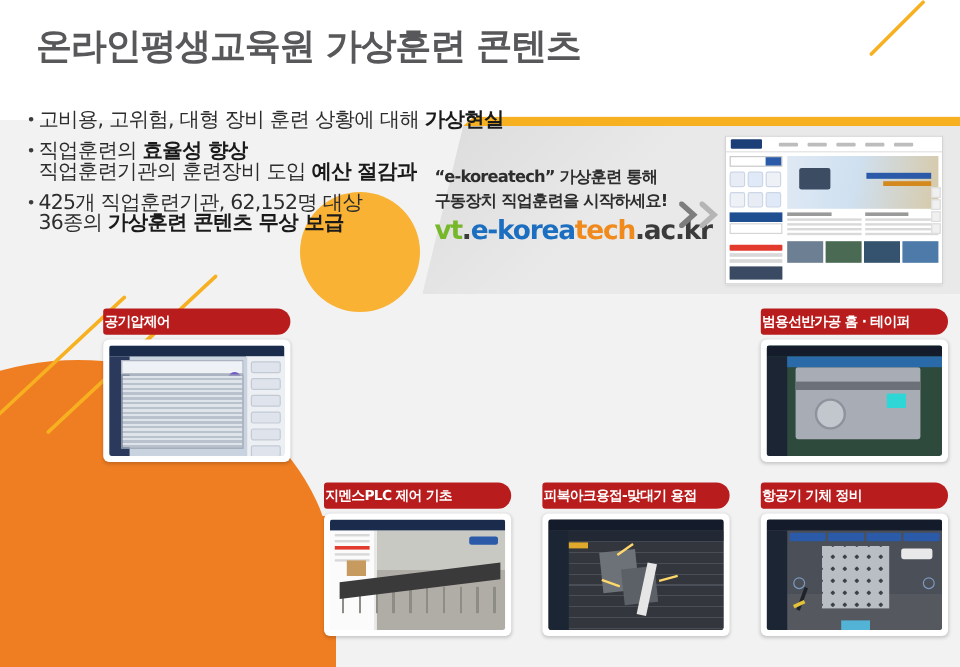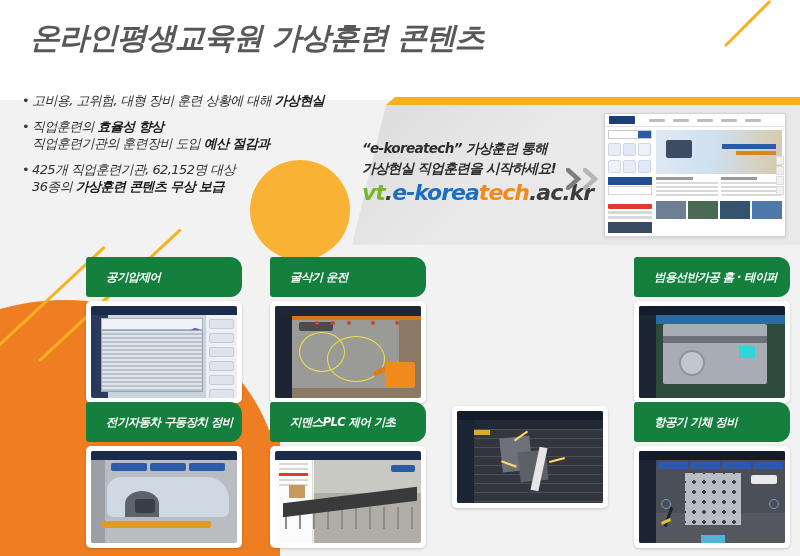--- a/index.html
+++ b/index.html
@@ -2,21 +2,21 @@
 <html><head>
 <meta charset="utf-8">
 <style>
   * { margin:0; padding:0; box-sizing:border-box; }
   html, body { width:800px; height:556px; overflow:hidden; }
   body {
     font-family: "DejaVu Sans", "Liberation Sans", sans-serif;
     background:#f2f2f2;
     position:relative;
   }
-  #stage { position:absolute; inset:0; width:800px; height:556px; overflow:hidden; background:#f2f2f2;font-style:italic; }
+  #stage { position:absolute; inset:0; width:800px; height:556px; overflow:hidden; background:#f2f2f2; }
 
   
   .top-white { position:absolute; left:0; top:0; width:800px; height:100px; background:#ffffff; }
 
   
   .gold-bar {
     position:absolute; left:386px; top:97px; width:414px; height:8px;
     background:#f7b120;
     clip-path: polygon(9px 0, 100% 0, 100% 100%, 0 100%);
   }
@@ -56,21 +56,21 @@
 
   
   .bullets { position:absolute; left:22px; top:92px; width:340px; }
   .bullet-item { display:flex; margin-bottom:9px; }
   .bullet-dot {
     width:10px; flex:0 0 10px; color:#3c3c3c; font-size:13px;
     line-height:17px; text-align:left;
   }
   .bullet-lines { flex:1; }
   .bullet-line {
-    font-size:13px; line-height:17px; color:#2d2d2d; letter-spacing:-0.6px;
+    font-size:17px; line-height:17px; color:#2d2d2d; letter-spacing:-0.6px;
     white-space:nowrap;
   }
   .bullet-line b { font-weight:bold; color:#1a1a1a; }
 
   
   .promo { position:absolute; left:362px; top:138px; width:210px; }
   .promo-line {
     font-size:13.6px; font-weight:bold; color:#2d2d2d;
     line-height:20px; letter-spacing:-0.7px; white-space:nowrap;
   }
@@ -125,23 +125,23 @@
   .st-card { flex:1; height:18px; background:#6d7f92; }
   .st-card.b { background:#4a6a54; }
   .st-card.c { background:#35526e; }
   .st-card.d { background:#4d7aa8; }
   .st-sidetabs { position:absolute; right:1px; top:42px; width:8px; }
   .st-sidetabs div { height:9px; background:#f0f0f0; border:1px solid #ddd; margin-bottom:1px; }
 
   
   .card { position:absolute; width:156px; }
   .card-tab {
-    height:40px; background:#15803d; color:#ffffff;
+    height:22px; background:#b91c1c; color:#ffffff;
     font-size:11.5px; font-weight:bold; letter-spacing:-0.6px;
-    display:flex; align-items:center; padding-left:20px;
+    display:flex; align-items:center; padding-left:1px;
     border-radius:3px 12px 12px 3px; white-space:nowrap; overflow:hidden;
     position:relative; z-index:3;
   }
   .card-frame {
     margin-top:4px; background:#ffffff; border-radius:5px; padding:5px;
     box-shadow:0 1px 3px rgba(0,0,0,0.18); position:relative; z-index:2;
   }
   .card-img { height:92px; border-radius:2px; overflow:hidden; position:relative; }
 
   
@@ -273,21 +273,21 @@
       <div class="bullet-dot">•</div>
       <div class="bullet-lines">
         <div class="bullet-line">425개 직업훈련기관, 62,152명 대상</div>
         <div class="bullet-line">36종의 <b>가상훈련 콘텐츠 무상 보급</b></div>
       </div>
     </div>
   </div>
 
   <div class="promo">
     <div class="promo-line">“e-koreatech” 가상훈련 통해</div>
-    <div class="promo-line">가상현실 직업훈련을 시작하세요!</div>
+    <div class="promo-line">구동장치 직업훈련을 시작하세요!</div>
     <div class="promo-url">
       <span class="u-vt">vt</span><span class="u-dot">.</span><span class="u-blue">e-korea</span><span class="u-orange">tech</span><span class="u-tail">.ac.kr</span>
     </div>
   </div>
 
   <div class="chevrons">
     <svg class="chev" viewBox="0 0 16 22">
       <path d="M2 2 L12 11 L2 20" stroke="#7d7d7d" stroke-width="4.5" fill="none" stroke-linecap="square"></path>
     </svg>
     <svg class="chev" viewBox="0 0 16 22">
@@ -388,78 +388,39 @@
             <div class="rbtn"></div>
             <div class="rbtn"></div>
         </div>
         <div class="circbtn" style="top:22px;"></div>
         <div class="circbtn" style="top:38px;background:#8f7ad6;"></div>
         <div class="shutter"></div>
       </div>
     </div>
   </div>
 
-  <div class="card" style="left:270px; top:257px;">
-    <div class="card-tab">굴삭기 운전</div>
-    <div class="card-frame">
-      <div class="card-img t2">
-        <div class="yard"></div>
-        <div class="path" style="left:24px;top:26px;width:46px;height:40px;"></div>
-        <div class="path" style="left:52px;top:30px;width:58px;height:46px;"></div>
-        <div class="topbar"></div>
-          <div class="ui-sidebar dk"></div>
-          <div class="orangebar"></div>
-        <div class="truck"></div>
-        <div class="dot" style="left:40px;top:15px;"></div>
-        <div class="dot" style="left:56px;top:15px;"></div>
-        <div class="dot" style="left:72px;top:15px;"></div>
-        <div class="dot" style="left:96px;top:15px;"></div>
-        <div class="dot" style="left:120px;top:15px;"></div>
-        <div class="excarm"></div>
-          <div class="exc"></div>
-      </div>
-    </div>
-  </div>
 
 
   <div class="card" style="left:634px; top:257px;">
     <div class="card-tab">범용선반가공 홈 · 테이퍼</div>
     <div class="card-frame">
       <div class="card-img t4">
         <div class="redblk" style="left:30px;top:40px;"></div>
         <div class="redblk" style="left:92px;top:40px;"></div>
         <div class="lathe"></div>
           <div class="band"></div>
         <div class="chuck"></div>
           <div class="tool"></div>
         <div class="ui-top dark2"></div>
           <div class="ui-sidebar dk"></div>
           <div class="topnav"></div>
       </div>
     </div>
   </div>
 
-  <div class="card" style="left:86px; top:402px;">
-    <div class="card-tab">전기자동차 구동장치 정비</div>
-    <div class="card-frame">
-      <div class="card-img t5">
-        <div class="room"></div>
-        <div class="car"></div>
-          <div class="wheelwell"></div>
-          <div class="motor"></div>
-        <div class="lift"></div>
-        <div class="ui-top"></div>
-        <div class="toolbar2">
-            <i></i>
-            <i></i>
-            <i></i>
-          </div>
-      </div>
-    </div>
-  </div>
 
   <div class="card" style="left:270px; top:402px;">
     <div class="card-tab">지멘스PLC 제어 기초</div>
     <div class="card-frame">
       <div class="card-img t6">
         <div class="scene"></div>
         <div class="leftpane">
           <div class="lp-ln"></div>
             <div class="lp-ln"></div>
           <div class="lp-red"></div>
@@ -469,20 +430,21 @@
         <div class="legs"></div>
           <div class="conveyor"></div>
           <div class="box"></div>
         <div class="ui-top"></div>
           <div class="bluebtn"></div>
       </div>
     </div>
   </div>
 
   <div class="card" style="left:452px; top:402px;">
+    <div class="card-tab">피복아크용접-맞대기 용접</div>
     <div class="card-frame">
       <div class="card-img t7">
         <div class="grid"></div>
         <div class="plate"></div>
           <div class="plate2"></div>
         <div class="spark" style="left:56px;top:24px;transform:rotate(-35deg);"></div>
         <div class="spark" style="left:44px;top:52px;transform:rotate(20deg);"></div>
         <div class="spark" style="left:92px;top:48px;transform:rotate(-15deg);"></div>
         <div class="rod"></div>
         <div class="ui-top dark2"></div>

